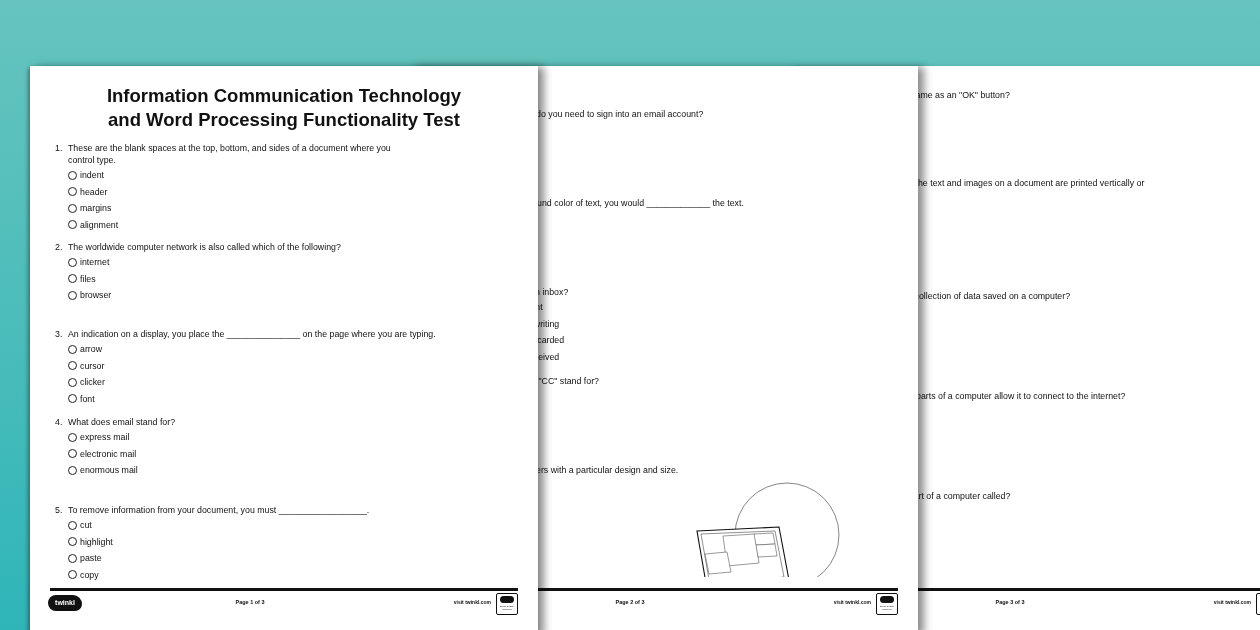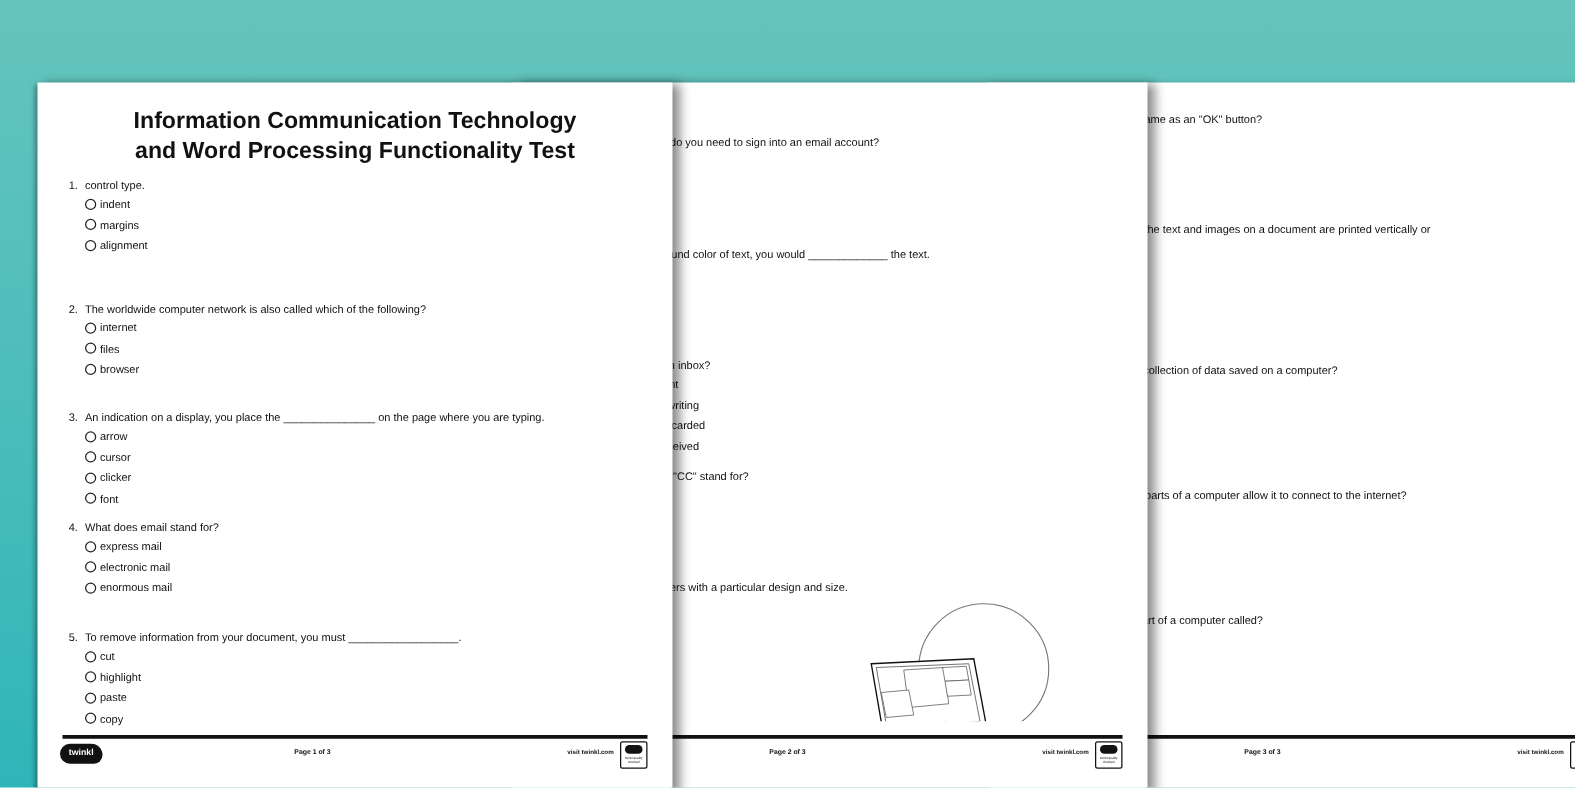--- a/index.html
+++ b/index.html
@@ -300,24 +300,29 @@
 </div>
 
 <div class="page" id="page-1">
   <div class="title">
     <div>Information Communication Technology</div>
     <div>and Word Processing Functionality Test</div>
   </div>
 
   <div class="q" style="top:76px">
     <span class="num">1.</span>
+    <div class="qt" style="margin-bottom:0">These are the blank spaces at the top, bottom, and sides of a document where you</div>
     <div class="qt">control type.</div>
     <div class="opt">
         <span class="circle"></span>
         <span>indent</span>
+      </div>
+    <div class="opt">
+        <span class="circle"></span>
+        <span>header</span>
       </div>
     <div class="opt">
         <span class="circle"></span>
         <span>margins</span>
       </div>
     <div class="opt">
         <span class="circle"></span>
         <span>alignment</span>
       </div>
   </div>

